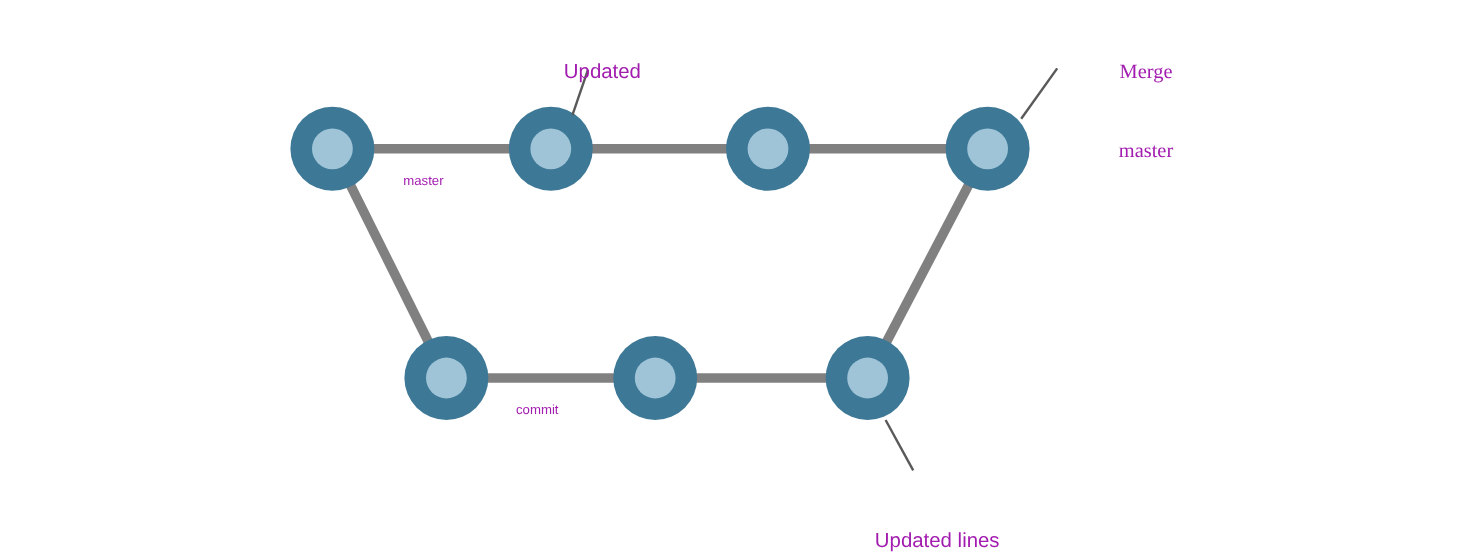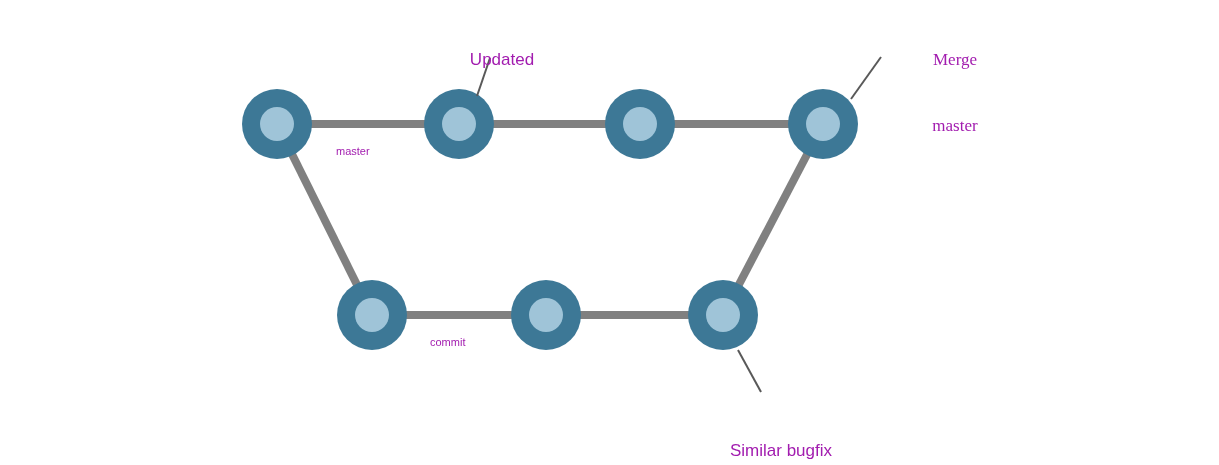--- a/index.html
+++ b/index.html
@@ -109,18 +109,18 @@
   <div class="label-text callout-label" style="left:432px; top:5px; width:140px;">
     <div>Updated</div>
   </div>
 
   <div class="label-text callout-label" style="left:890px; top:5px; width:130px;font-family:Liberation Serif, serif;">
     <div>Merge</div>
     <div>master</div>
   </div>
 
   <div class="label-text callout-label" style="left:706px; top:396px; width:150px;">
-    <div>Similar bugfix</div>
+    <div>Updated lines</div>
     
     
   </div>
 
 </div>
 
 </body></html>

